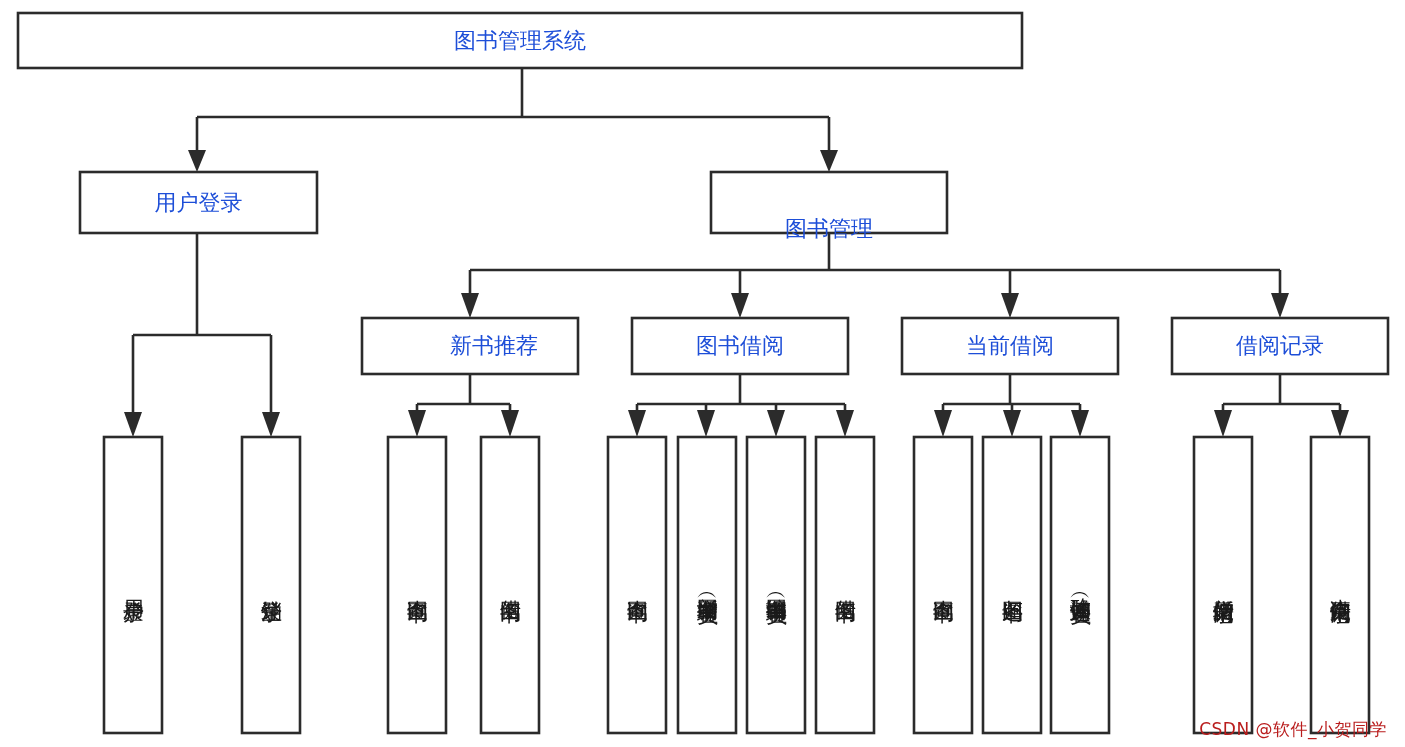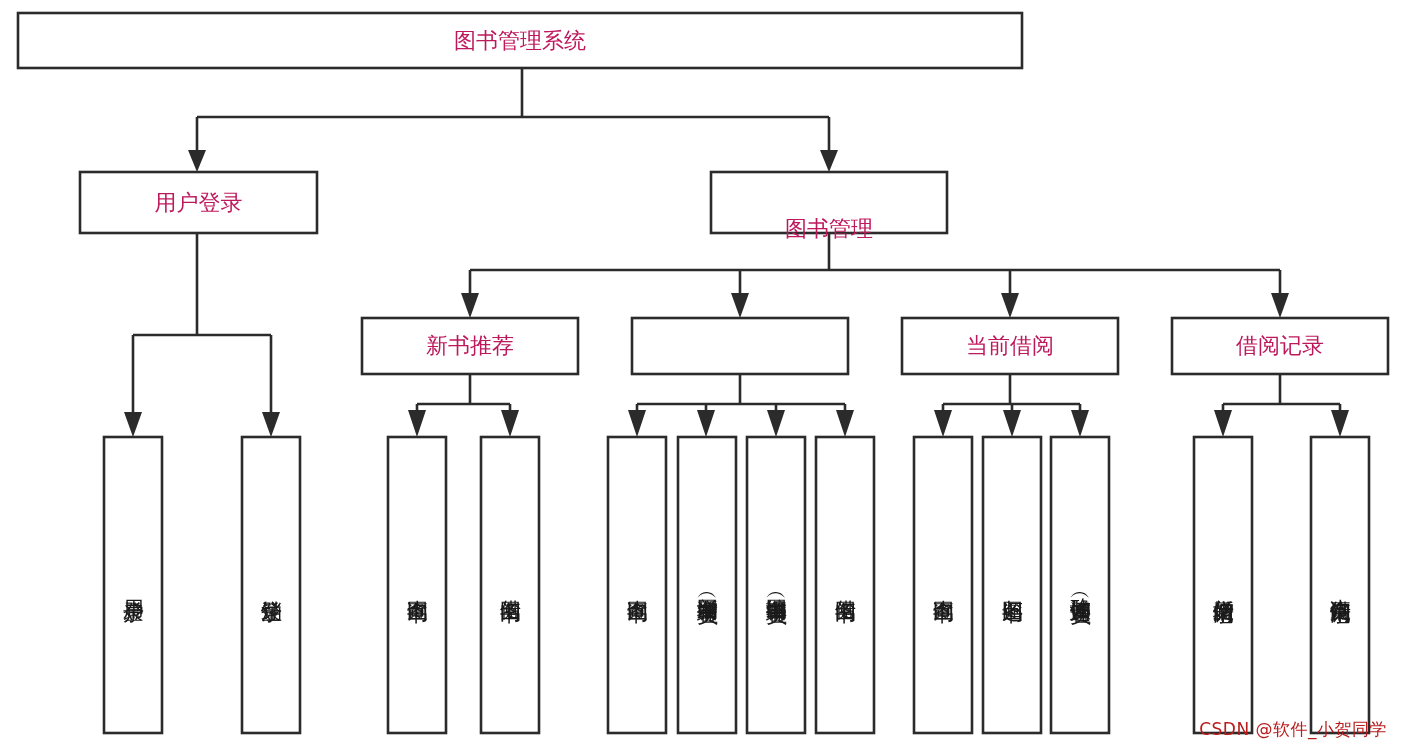--- a/index.html
+++ b/index.html
@@ -61,21 +61,21 @@
   .hlabel-wrap {
     position: absolute;
     display: flex;
     align-items: center;
     justify-content: center;
     pointer-events: none;
   }
   .hlabel-text {
     font-family: "DejaVu Sans", "Liberation Sans", sans-serif;
     font-size: 22px;
-    color: #be185d;
+    color: #1d4ed8;
     white-space: nowrap;
   }
   #watermark {
     position: absolute;
     right: 18px;
     bottom: 6px;
     font-family: "DejaVu Sans", "Liberation Sans", sans-serif;
     font-size: 17px;
     color: #b91c1c;
     white-space: nowrap;
@@ -189,22 +189,25 @@
     <span class="hlabel-text">图书管理系统</span>
   </div>
 
   <div class="hlabel-wrap" style="left:80px; top:172px; width:237px; height:61px;">
     <span class="hlabel-text">用户登录</span>
   </div>
   <div class="hlabel-wrap" style="left:711px; top:172px; width:236px; height:61px;margin-top:26px;">
     <span class="hlabel-text">图书管理</span>
   </div>
 
-  <div class="hlabel-wrap" style="left:362px; top:318px; width:216px; height:56px;">
+  <div class="hlabel-wrap" style="left:362px; top:318px; width:216px; height:56px;padding-left:24px;">
     <span class="hlabel-text">新书推荐</span>
+  </div>
+  <div class="hlabel-wrap" style="left:632px; top:318px; width:216px; height:56px;">
+    <span class="hlabel-text">图书借阅</span>
   </div>
   <div class="hlabel-wrap" style="left:1172px; top:318px; width:216px; height:56px;">
     <span class="hlabel-text">借阅记录</span>
   </div>
   <div class="hlabel-wrap" style="left:902px; top:318px; width:216px; height:56px;">
     <span class="hlabel-text">当前借阅</span>
   </div>
 
   <div class="vlabel-wrap" style="left:104px; top:437px; width:58px; height:296px;">
     <span class="vlabel-text">用户登录</span>

